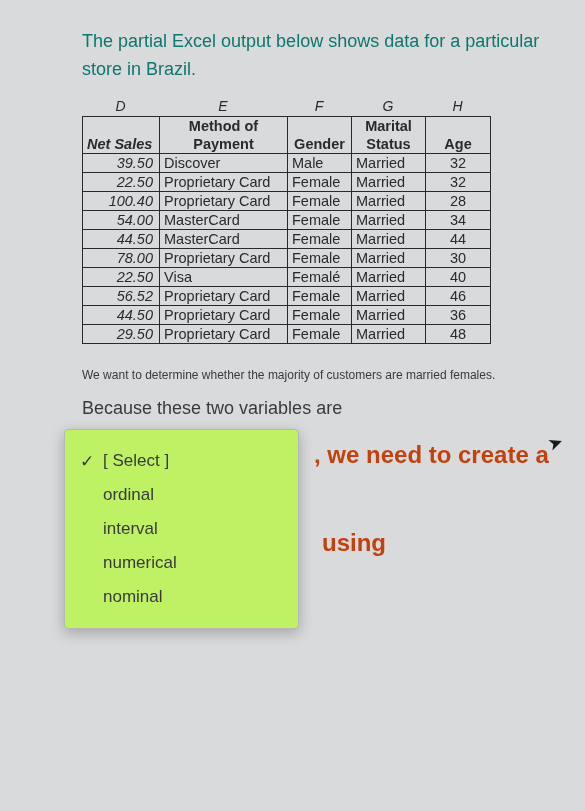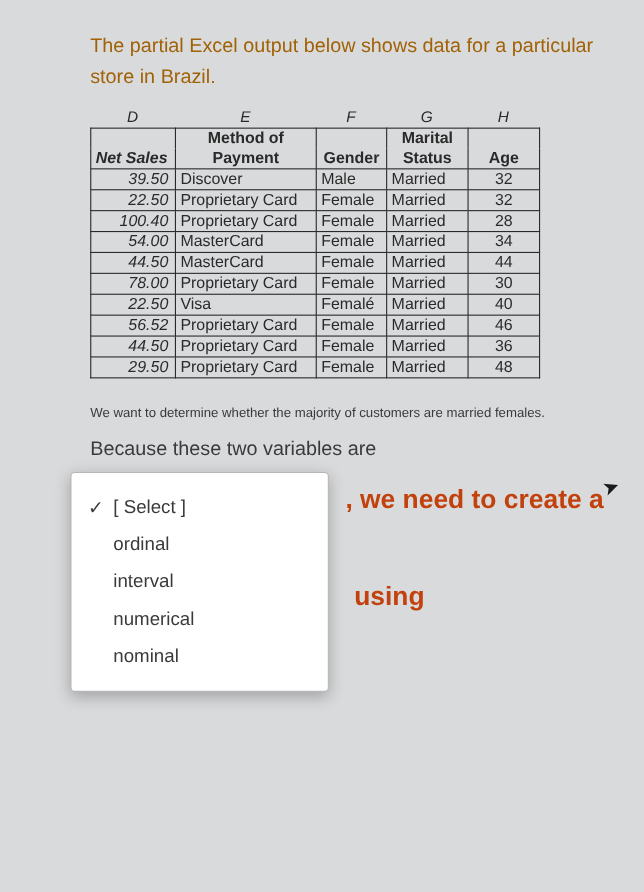--- a/index.html
+++ b/index.html
@@ -9,21 +9,21 @@
       background: #d9dadc;
       font-family: Arial, Helvetica, sans-serif;
       color: #2a2a2a;
       padding: 28px 28px 28px 82px;
       position: relative;
     }
     .intro {
       font-size: 18px;
       line-height: 1.55;
       margin-bottom: 14px;
-      color: #a16207;
+      color: #0f766e;
     }
     .col-letters {
       display: flex;
       font-size: 14px;
       font-style: italic;
       color: #2a2a2a;
       padding-left: 0;
     }
     .col-letters span { text-align: center; }
     .cl-d { width: 77px; }
@@ -64,21 +64,21 @@
       font-size: 18px;
       margin-top: 14px;
       color: #3a3a3a;
     }
     .lower { position: relative; margin-top: 10px; }
     .dropdown {
       position: absolute;
       left: -18px;
       top: 0;
       width: 235px;
-      background: #ffffff;
+      background: #bef264;
       border: 1px solid #b7b7b7;
       border-radius: 4px;
       box-shadow: 0 4px 14px rgba(0,0,0,0.25);
       padding: 14px 6px 14px 6px;
       z-index: 5;
     }
     .dd-item {
       padding: 7px 10px 7px 32px;
       font-size: 17px;
       color: #3a3a3a;

